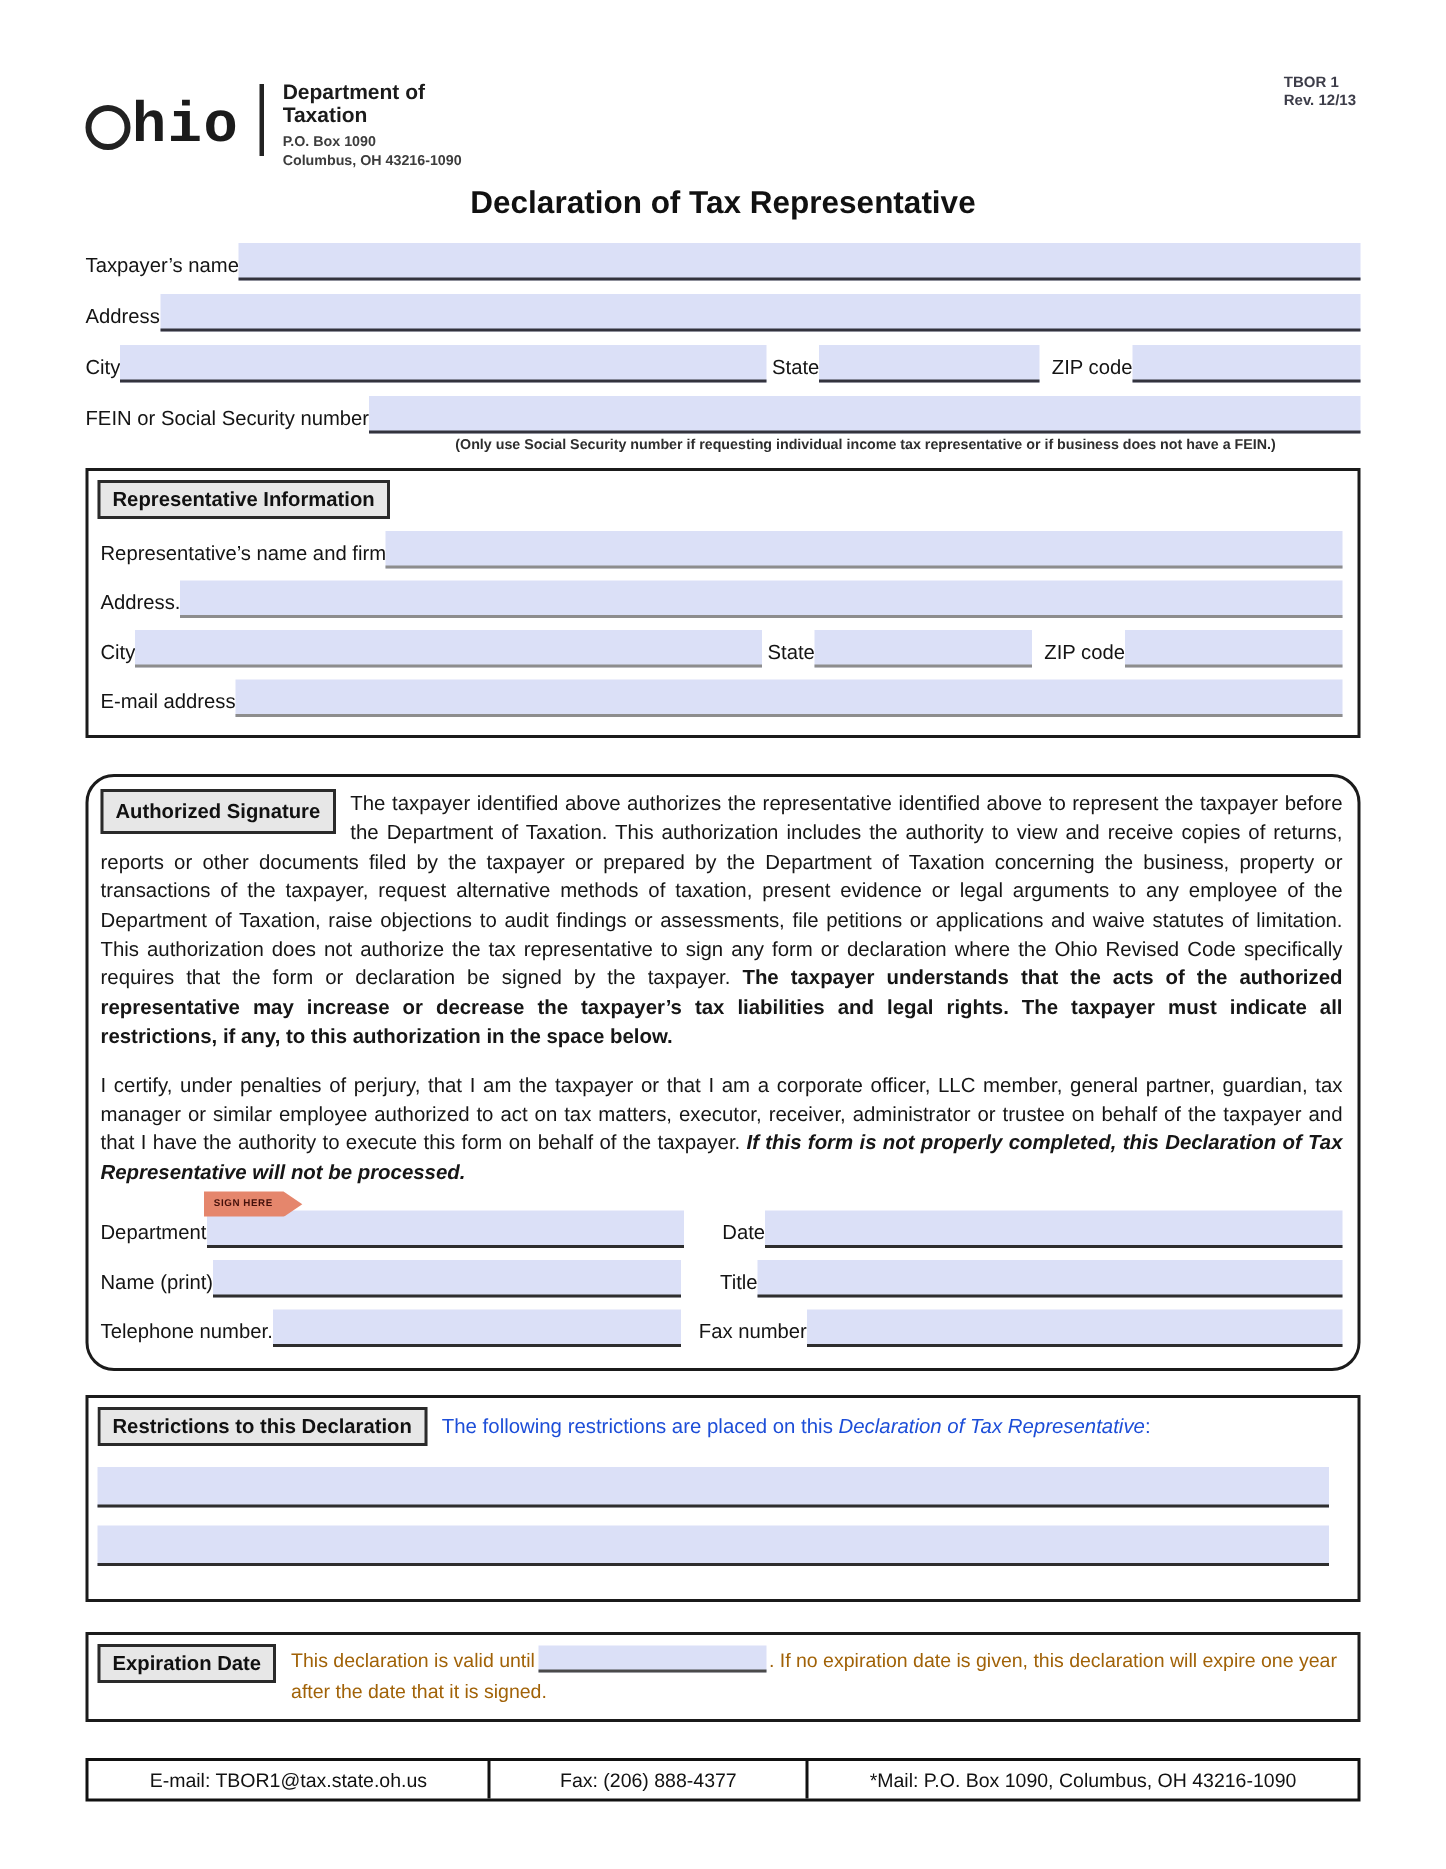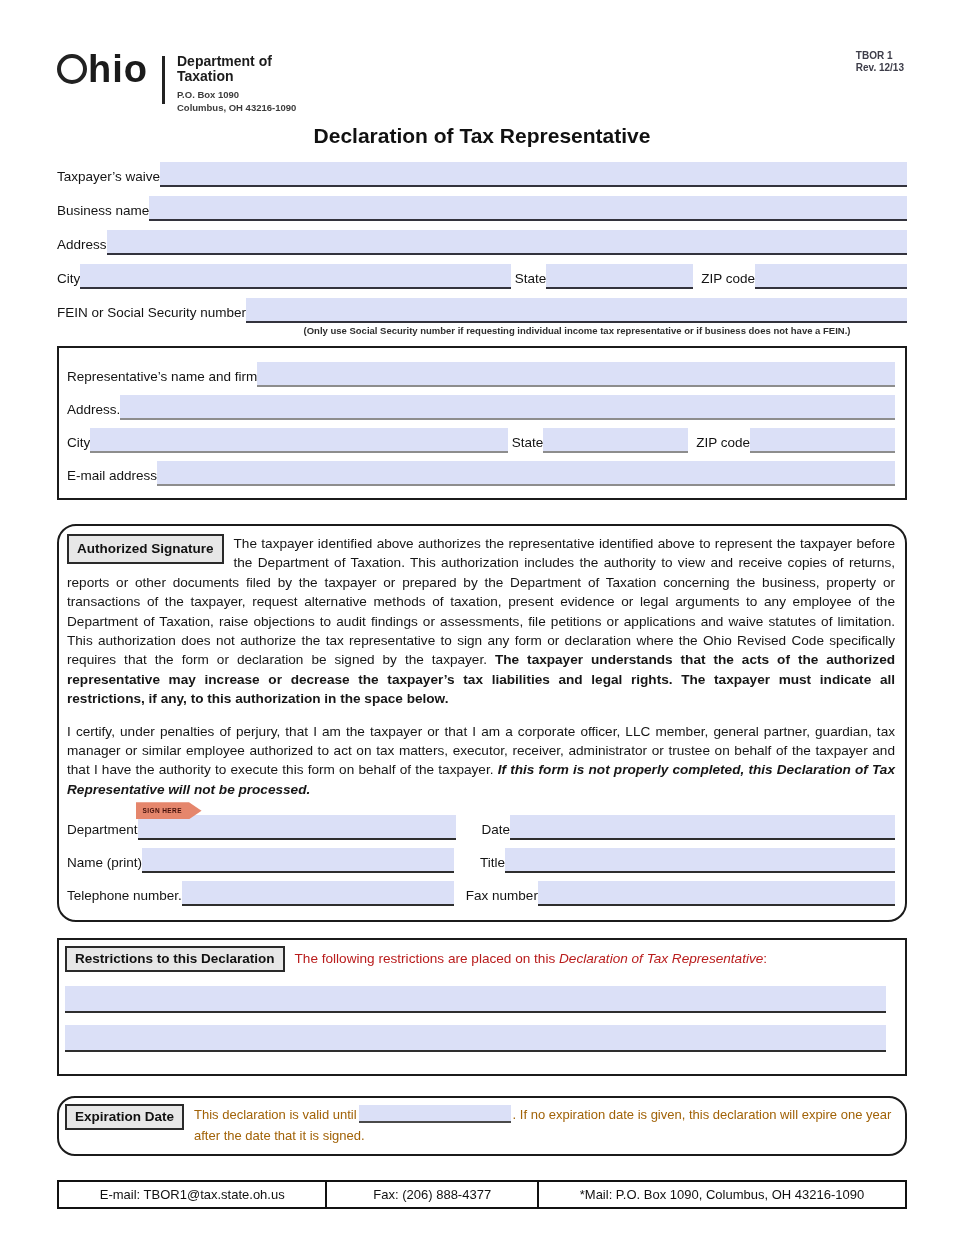--- a/index.html
+++ b/index.html
@@ -9,21 +9,21 @@
     width: 964px;
     height: 1246px;
     margin: 0 auto;
     background: #ffffff;
     font-family: "Liberation Sans", sans-serif;
     color: #1c1c1c;
     padding: 50px 57px 0 57px;
   }
   
   .hdr { display: flex; align-items: flex-start; }
-  .logo { display: flex; align-items: center; margin-top: 4px; }
+  .logo { display: flex; align-items: center; margin-top: 20px; font-family: Liberation Mono, monospace; }
   .logo-o {
     width: 30px; height: 30px;
     border: 4px solid #222;
     border-radius: 50%;
     display: inline-block;
   }
   .logo-hio {
     font-size: 38px; font-weight: bold; letter-spacing: 1px;
     color: #1b1b1b; line-height: 30px; margin-left: 1px;
   }
@@ -89,28 +89,28 @@
     padding-left: 7px;
     z-index: 2;
   }
   .sign-arrow span {
     font-size: 6.5px; font-weight: bold; color: #44100a; letter-spacing: 0.4px;
   }
   .gap-mid { width: 26px; flex: 0 0 26px; }
   
   .restr-box { margin-top: 16px; padding: 6px 19px 22px 6px; }
   .restr-head { overflow: hidden; }
-  .restr-text { font-size: 13.6px; padding-top: 5px; color: #b91c1c; }
+  .restr-text { font-size: 13.6px; padding-top: 5px; color: #1d4ed8; }
   .italic { font-style: italic; }
   .blank-line {
     background: #dbe0f7; border-bottom: 2px solid #2e2e2e;
     height: 27px; margin-top: 12px; clear: both;
   }
   
-  .exp-box { margin-top: 20px; padding: 6px 8px 8px 6px; border-radius: 18px; }
+  .exp-box { margin-top: 20px; padding: 6px 8px 8px 6px; }
   .exp-text { font-size: 13px; line-height: 21px; color: #a16207; }
   .inline-fld {
     display: inline-block; width: 152px; height: 18px;
     background: #dbe0f7; border-bottom: 2px solid #4a4a4a;
     vertical-align: -4px; margin: 0 2px;
   }
   
   .contact-bar {
     margin-top: 24px;
     border: 2px solid #111;
@@ -146,25 +146,21 @@
   </div>
   <div class="form-meta">
     <div>TBOR 1</div>
     <div>Rev. 12/13</div>
   </div>
 
   <div class="title">Declaration of Tax Representative</div>
 
   <div>
     <div class="frow">
-      <span class="lbl">Taxpayer’s waive</span>
-      <div class="fld"></div>
-    </div>
-    <div class="frow">
-      <span class="lbl">Business name</span>
+      <span class="lbl">Taxpayer’s name</span>
       <div class="fld"></div>
     </div>
     <div class="frow">
       <span class="lbl">Address</span>
       <div class="fld"></div>
     </div>
     <div class="frow">
       <span class="lbl">City</span>
       <div class="fld"></div>
       <span class="lbl" style="margin-left:4px;">State</span>
@@ -173,20 +169,21 @@
       <div class="fld fld-fixed" style="flex-basis:152px;"></div>
     </div>
     <div class="frow" style="margin-bottom:2px;">
       <span class="lbl">FEIN or Social Security number</span>
       <div class="fld"></div>
     </div>
     <div style="font-size:9.5px;font-weight:bold;color:#2e2e2e;text-align:center;padding-left:190px;">(Only use Social Security number if requesting individual income tax representative or if business does not have a FEIN.)</div>
   </div>
 
   <div class="box rep-box">
+    <div class="tab">Representative Information</div>
     <div style="height:8px;"></div>
     <div class="frow">
       <span class="lbl">Representative’s name and firm</span>
       <div class="fld"></div>
     </div>
     <div class="frow">
       <span class="lbl">Address.</span>
       <div class="fld"></div>
     </div>
     <div class="frow">

